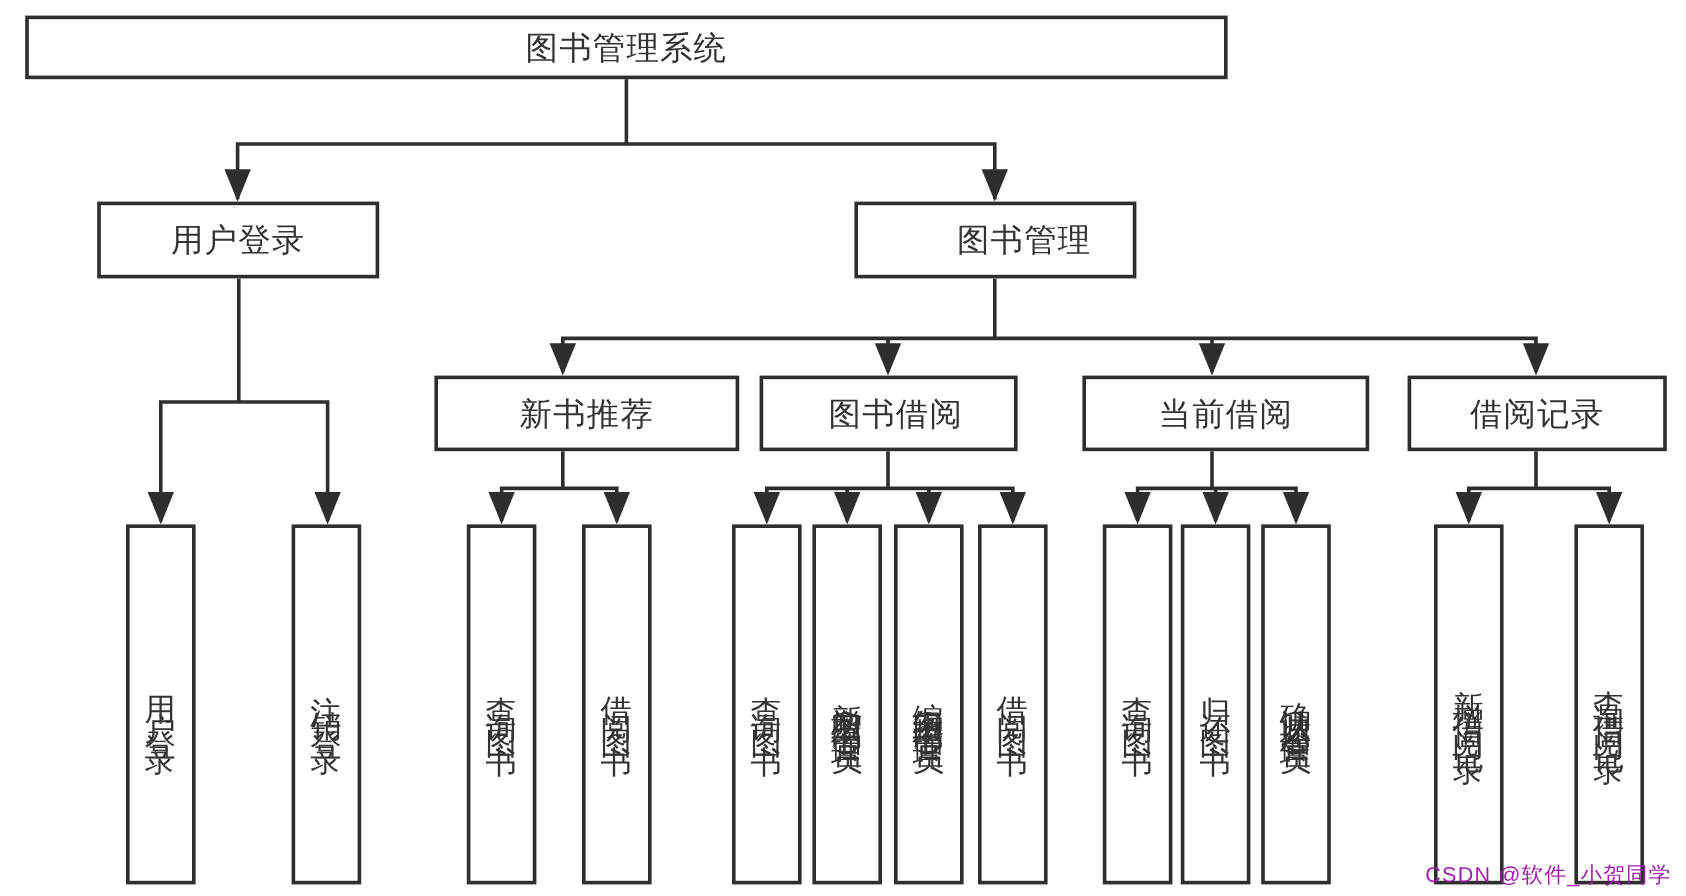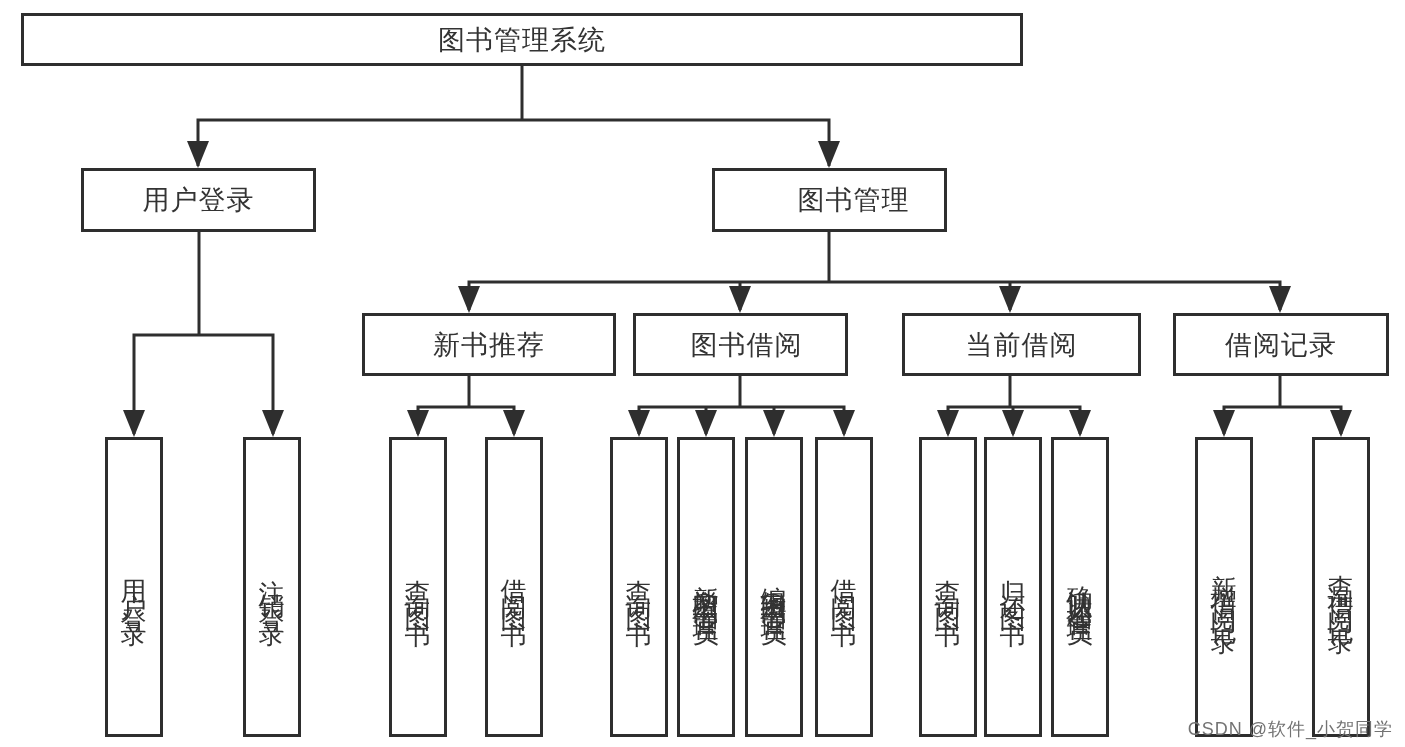--- a/index.html
+++ b/index.html
@@ -43,21 +43,21 @@
   .leaf     {top:437px; width:58px; height:300px;}
   #lf-0 {left:105px;} #lf-1 {left:243px;}
   #lf-2 {left:389px;} #lf-3 {left:485px;}
   #lf-4 {left:610px;} #lf-5 {left:677px;} #lf-6 {left:745px;} #lf-7 {left:815px;}
   #lf-8 {left:919px;} #lf-9 {left:984px;} #lf-10{left:1051px;}
   #lf-11{left:1195px;} #lf-12{left:1312px;}
   .watermark{
     position:absolute;
     right:12px;bottom:6px;
     font-size:18px;
-    color:#737373;
+    color:#a21caf;
     letter-spacing:1px;
   }
 </style>
 </head>
 <body>
 
 <div class="canvas">
 
   <svg class="wires" viewBox="0 0 1405 747" fill="none" stroke="#2e2e2e" stroke-width="3">
 

